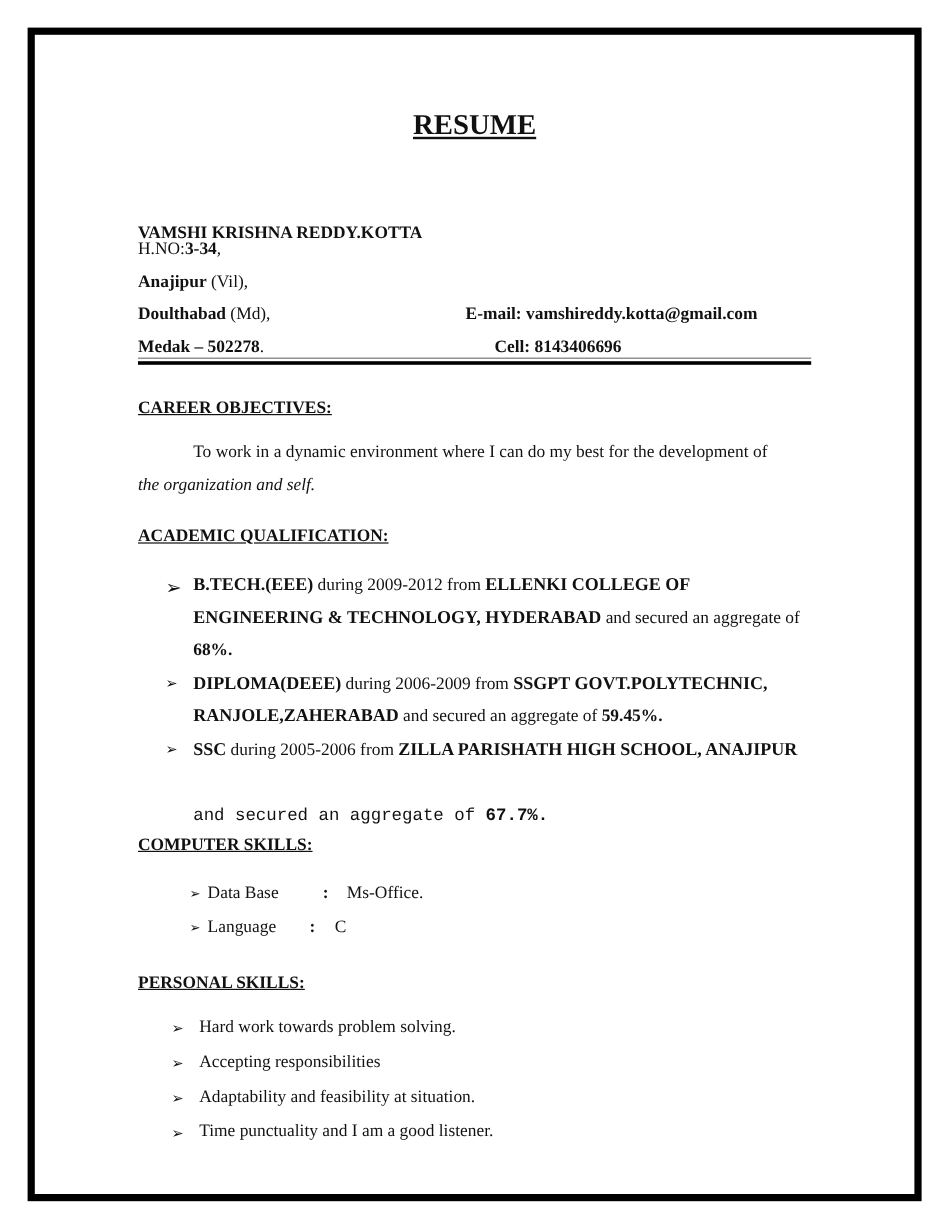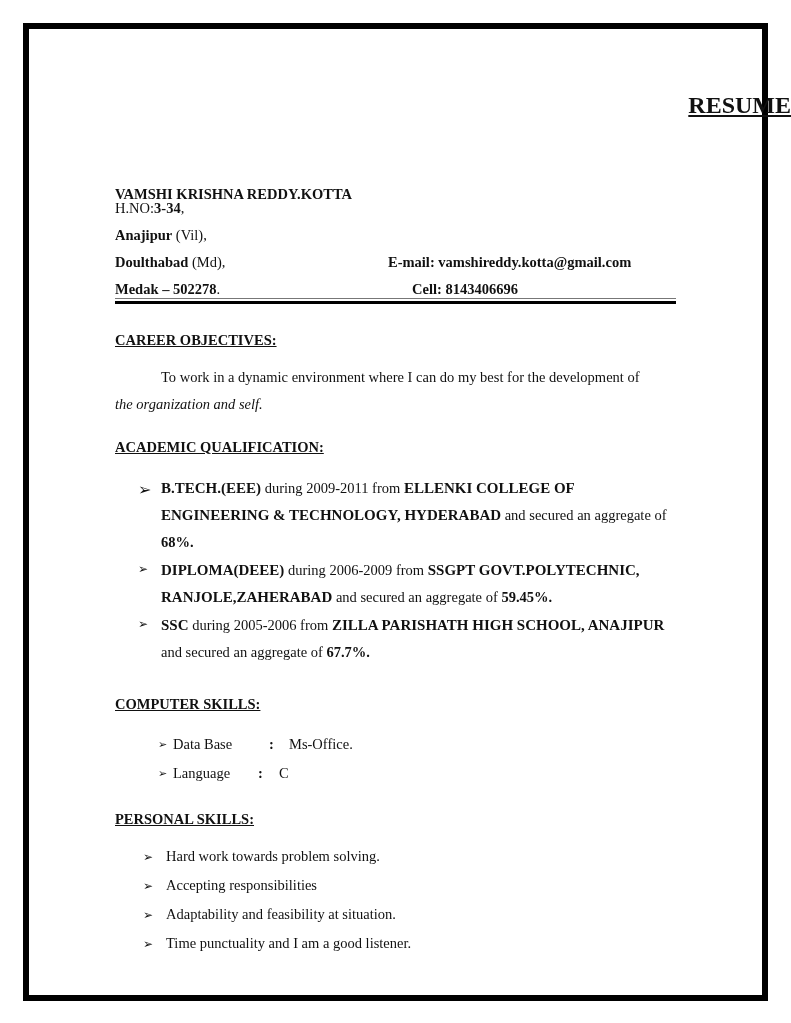--- a/index.html
+++ b/index.html
@@ -1,21 +1,21 @@
 <!DOCTYPE html>
 <html><head>
 <meta charset="utf-8">
 <style>
   html, body { margin: 0; padding: 0; background: #fff; }
   body { width: 791px; height: 1023px; position: relative; overflow: hidden;
          font-family: "Liberation Serif", serif; color: #111; }
   .frame { position: absolute; left: 23px; top: 23px; width: 733px; height: 966px;
            border: 6px solid #000; }
   .abs { position: absolute; white-space: nowrap; }
-  .title { left: 0; width: 791px; top: 92px; text-align: right; font-size: 24px;
+  .title { left: 0; width: 791px; top: 92px; text-align: center; font-size: 24px;
            font-weight: bold; text-decoration: underline; }
   .t { font-size: 14.5px; }
   b { font-weight: bold; }
   .head { font-size: 14.5px; font-weight: bold; text-decoration: underline; }
   .rule-thin { position: absolute; left: 115px; width: 561px; top: 298px; height: 1px; background: #777; }
   .rule-thick { position: absolute; left: 115px; width: 561px; top: 301px; height: 3px; background: #000; }
   .small-caps-bold { font-weight: bold; font-size: 15px; }
 </style>
 </head>
 <body>
@@ -35,31 +35,31 @@
 <div class="rule-thin"></div>
 <div class="rule-thick"></div>
 
 <div class="abs head" style="left:115px;top:332px;">CAREER OBJECTIVES:</div>
 <div class="abs t" style="left:161px;top:369px;">To work in a dynamic environment where I can do my best for the development of</div>
 <div class="abs t" style="left:115px;top:396px;font-style:italic;">the organization and self.</div>
 
 <div class="abs head" style="left:115px;top:439px;font-family:Liberation Serif, serif;">ACADEMIC QUALIFICATION:</div>
 
 <div class="abs" style="left:138px;top:480px;">➢</div>
-<div class="abs t" style="left:161px;top:480px;"><span class="small-caps-bold">B.TECH.(EEE)</span><span> during 2009-2011 from </span><span class="small-caps-bold">ELLENKI COLLEGE OF</span></div>
+<div class="abs t" style="left:161px;top:480px;"><span class="small-caps-bold">B.TECH.(EEE)</span><span> during 2009-2012 from </span><span class="small-caps-bold">ELLENKI COLLEGE OF</span></div>
 <div class="abs t" style="left:161px;top:507px;"><span class="small-caps-bold">ENGINEERING &amp; TECHNOLOGY, HYDERABAD</span><span> and secured an aggregate of</span></div>
 <div class="abs t" style="left:161px;top:534px;"><b>68%.</b></div>
 
 <div class="abs" style="left:138px;top:562px;font-family:'DejaVu Sans',sans-serif;font-size:12px;">➢</div>
 <div class="abs t" style="left:161px;top:562px;"><span class="small-caps-bold">DIPLOMA(DEEE)</span><span> during 2006-2009 from </span><span class="small-caps-bold">SSGPT GOVT.POLYTECHNIC,</span></div>
 <div class="abs t" style="left:161px;top:589px;"><span class="small-caps-bold">RANJOLE,ZAHERABAD</span><span> and secured an aggregate of </span><b>59.45%.</b></div>
 
 <div class="abs" style="left:138px;top:617px;font-family:'DejaVu Sans',sans-serif;font-size:12px;">➢</div>
 <div class="abs t" style="left:161px;top:617px;"><span class="small-caps-bold">SSC</span><span> during 2005-2006 from </span><span class="small-caps-bold">ZILLA PARISHATH HIGH SCHOOL, ANAJIPUR</span></div>
-<div class="abs t" style="left:161px;top:644px;"><span>and secured an aggregate of </span><b>67.7%.</b></div>
+<div class="abs t" style="left:161px;top:672px;font-family:Liberation Mono, monospace;"><span>and secured an aggregate of </span><b>67.7%.</b></div>
 
 <div class="abs head" style="left:115px;top:696px;">COMPUTER SKILLS:</div>
 
 <div class="abs" style="left:158px;top:738px;font-family:'DejaVu Sans',sans-serif;font-size:11px;">➢</div>
 <div class="abs t" style="left:173px;top:736px;">Data Base</div>
 <div class="abs t" style="left:269px;top:736px;font-weight:bold;">:</div>
 <div class="abs t" style="left:289px;top:736px;">Ms-Office.</div>
 
 <div class="abs" style="left:158px;top:767px;font-family:'DejaVu Sans',sans-serif;font-size:11px;">➢</div>
 <div class="abs t" style="left:173px;top:765px;">Language</div>

